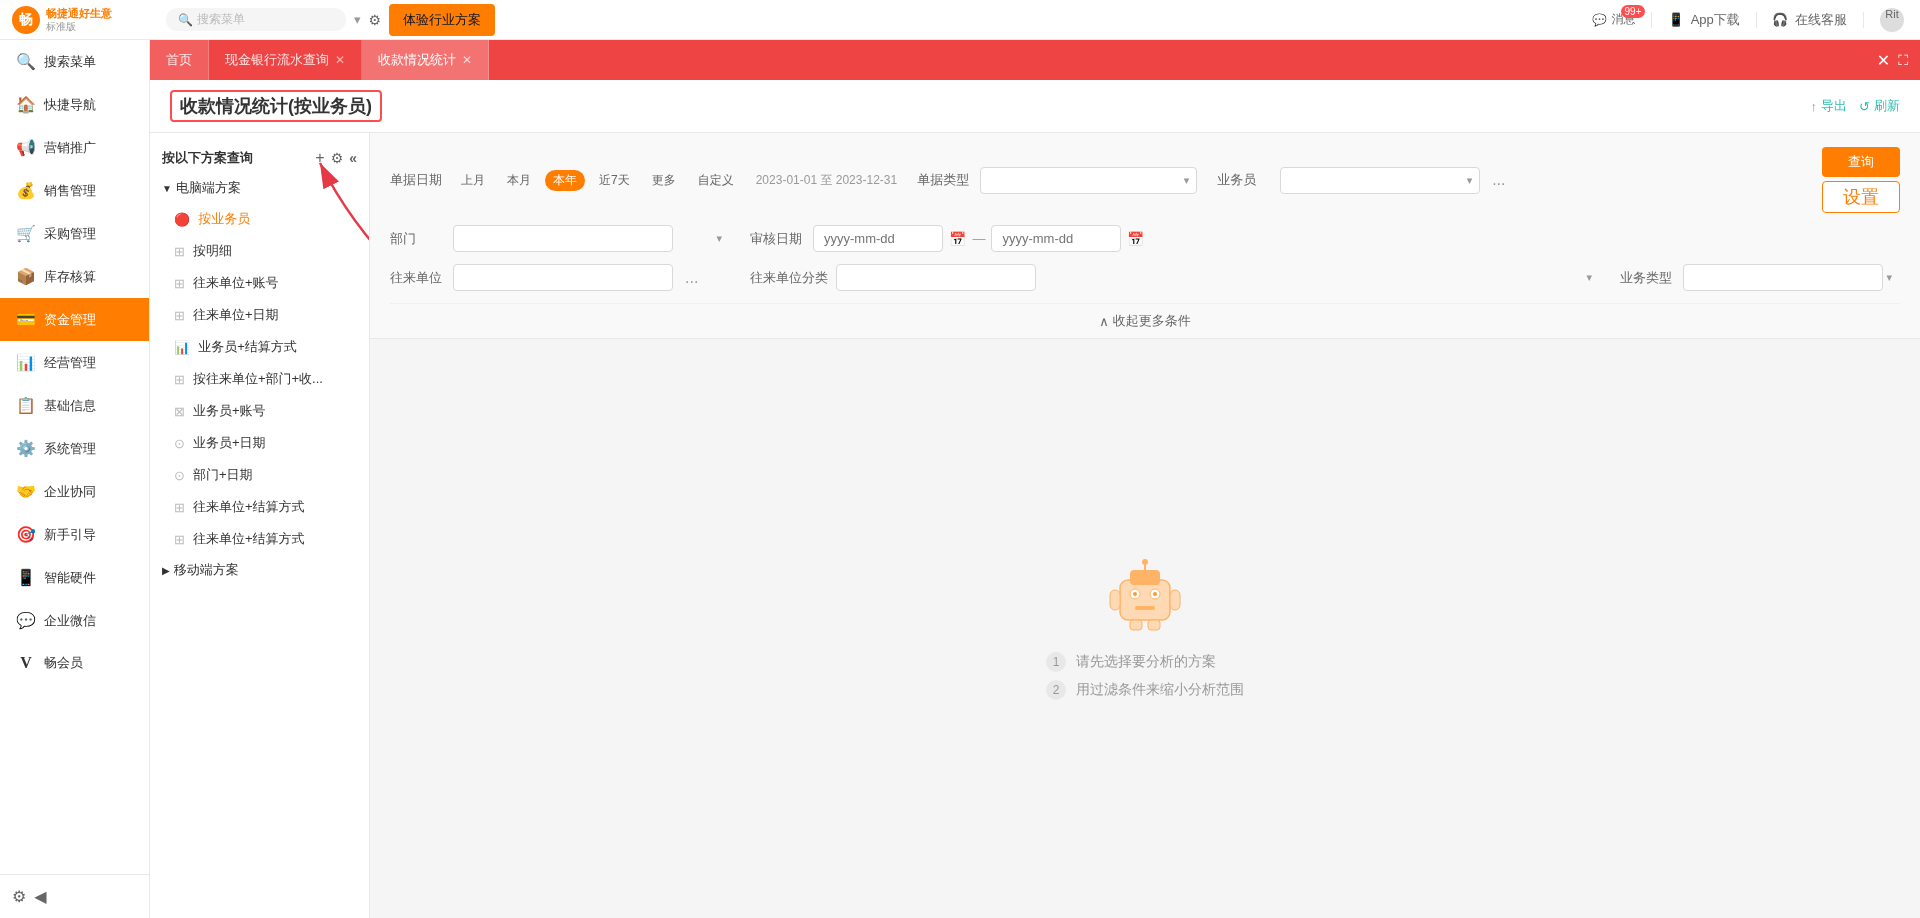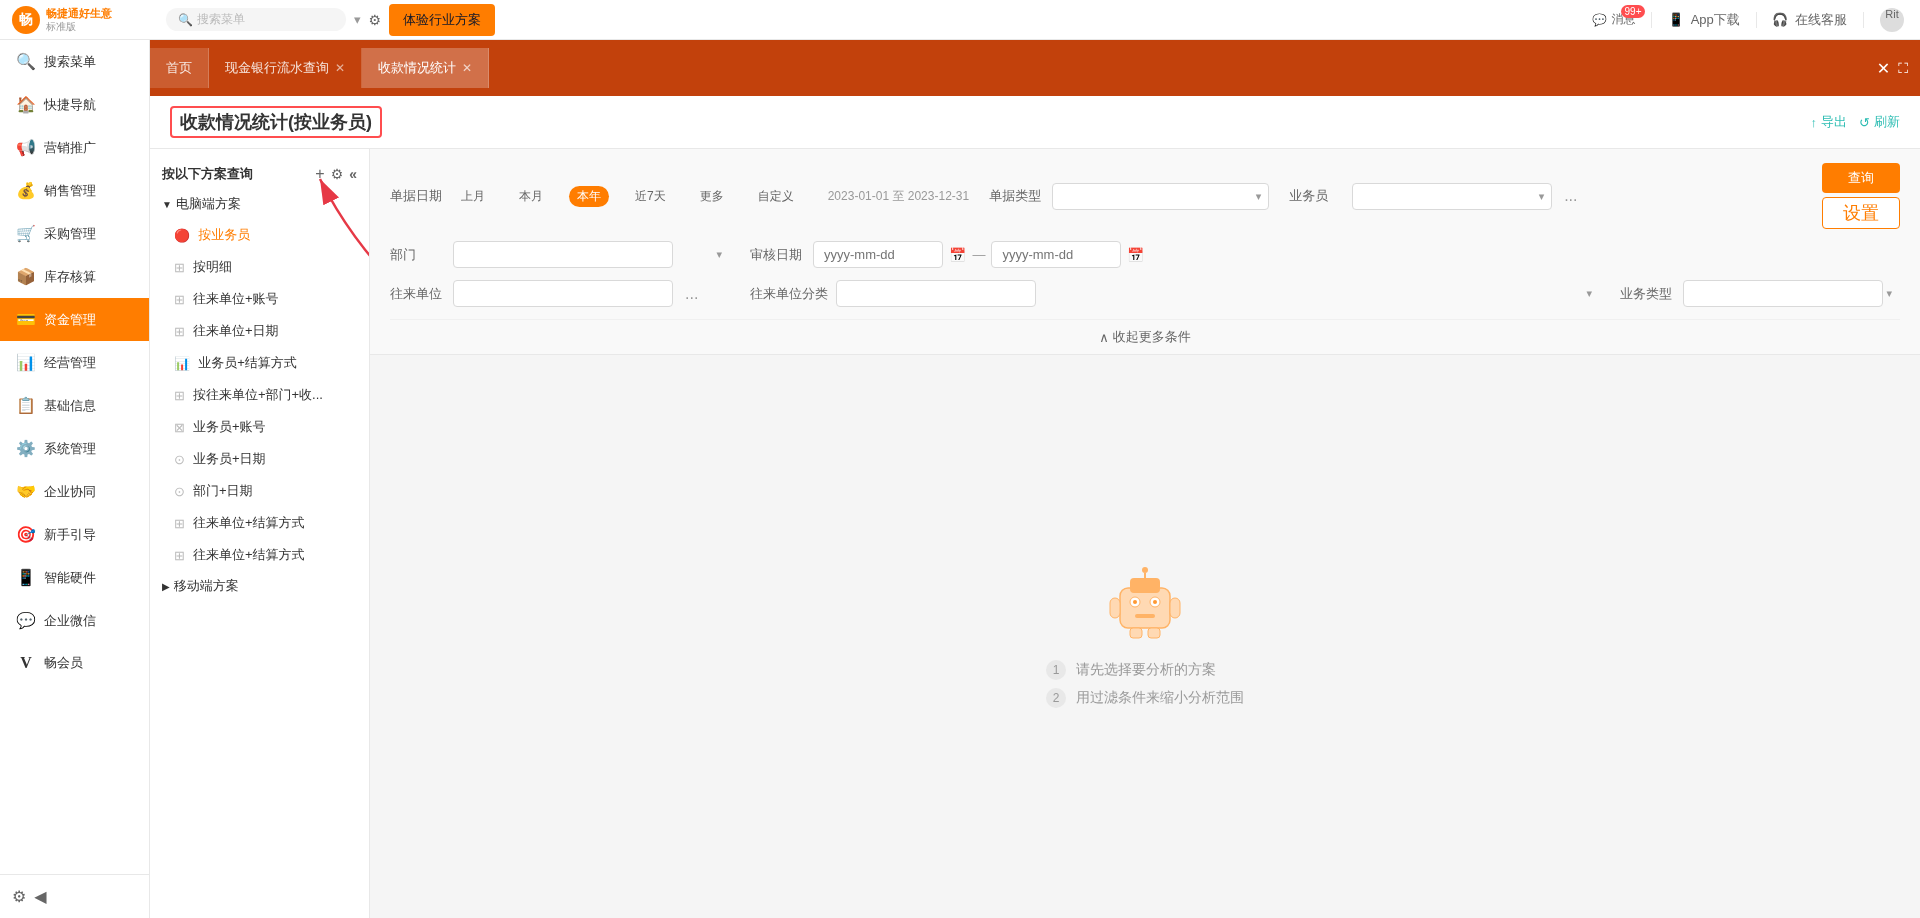--- a/index.html
+++ b/index.html
@@ -77,24 +77,24 @@
     .main-content {
       margin-left: 150px;
       margin-top: 40px;
       height: calc(100vh - 40px);
       display: flex;
       flex-direction: column;
     }
 
     
     .tab-bar {
-      background: #c2410c;
-      display: flex;
-      align-items: center;
-      height: 56px;
+      background: #ef4444;
+      display: flex;
+      align-items: center;
+      height: 40px;
       padding: 0;
       flex-shrink: 0;
     }
     .tab-item {
       display: flex;
       align-items: center;
       padding: 0 16px;
       height: 40px;
       color: rgba(255,255,255,0.85);
       cursor: pointer;
@@ -122,21 +122,21 @@
       font-size: 18px;
       font-weight: bold;
       color: #333;
       border: 2px solid #ff4d4f;
       padding: 2px 8px;
       border-radius: 4px;
     }
     .page-actions { display: flex; align-items: center; gap: 12px; }
     .btn-export { display: flex; align-items: center; gap: 4px; color: #2dbdb3; cursor: pointer; font-size: 13px; }
     .btn-refresh { display: flex; align-items: center; gap: 4px; color: #2dbdb3; cursor: pointer; font-size: 13px; }
-    .filter-date-group { display: flex; align-items: center; gap: 18px; }
+    .filter-date-group { display: flex; align-items: center; gap: 6px; }
     .date-shortcut { padding: 2px 8px; border-radius: 3px; cursor: pointer; font-size: 12px; color: #666; }
     .date-shortcut.active { background: #ff7d00; color: white; border-radius: 12px; }
     .date-range-text { font-size: 12px; color: #999; margin-left: 8px; }
     .btn-query {
       background: #ff7d00;
       color: white;
       border: none;
       border-radius: 4px;
       padding: 6px 20px;
       cursor: pointer;

